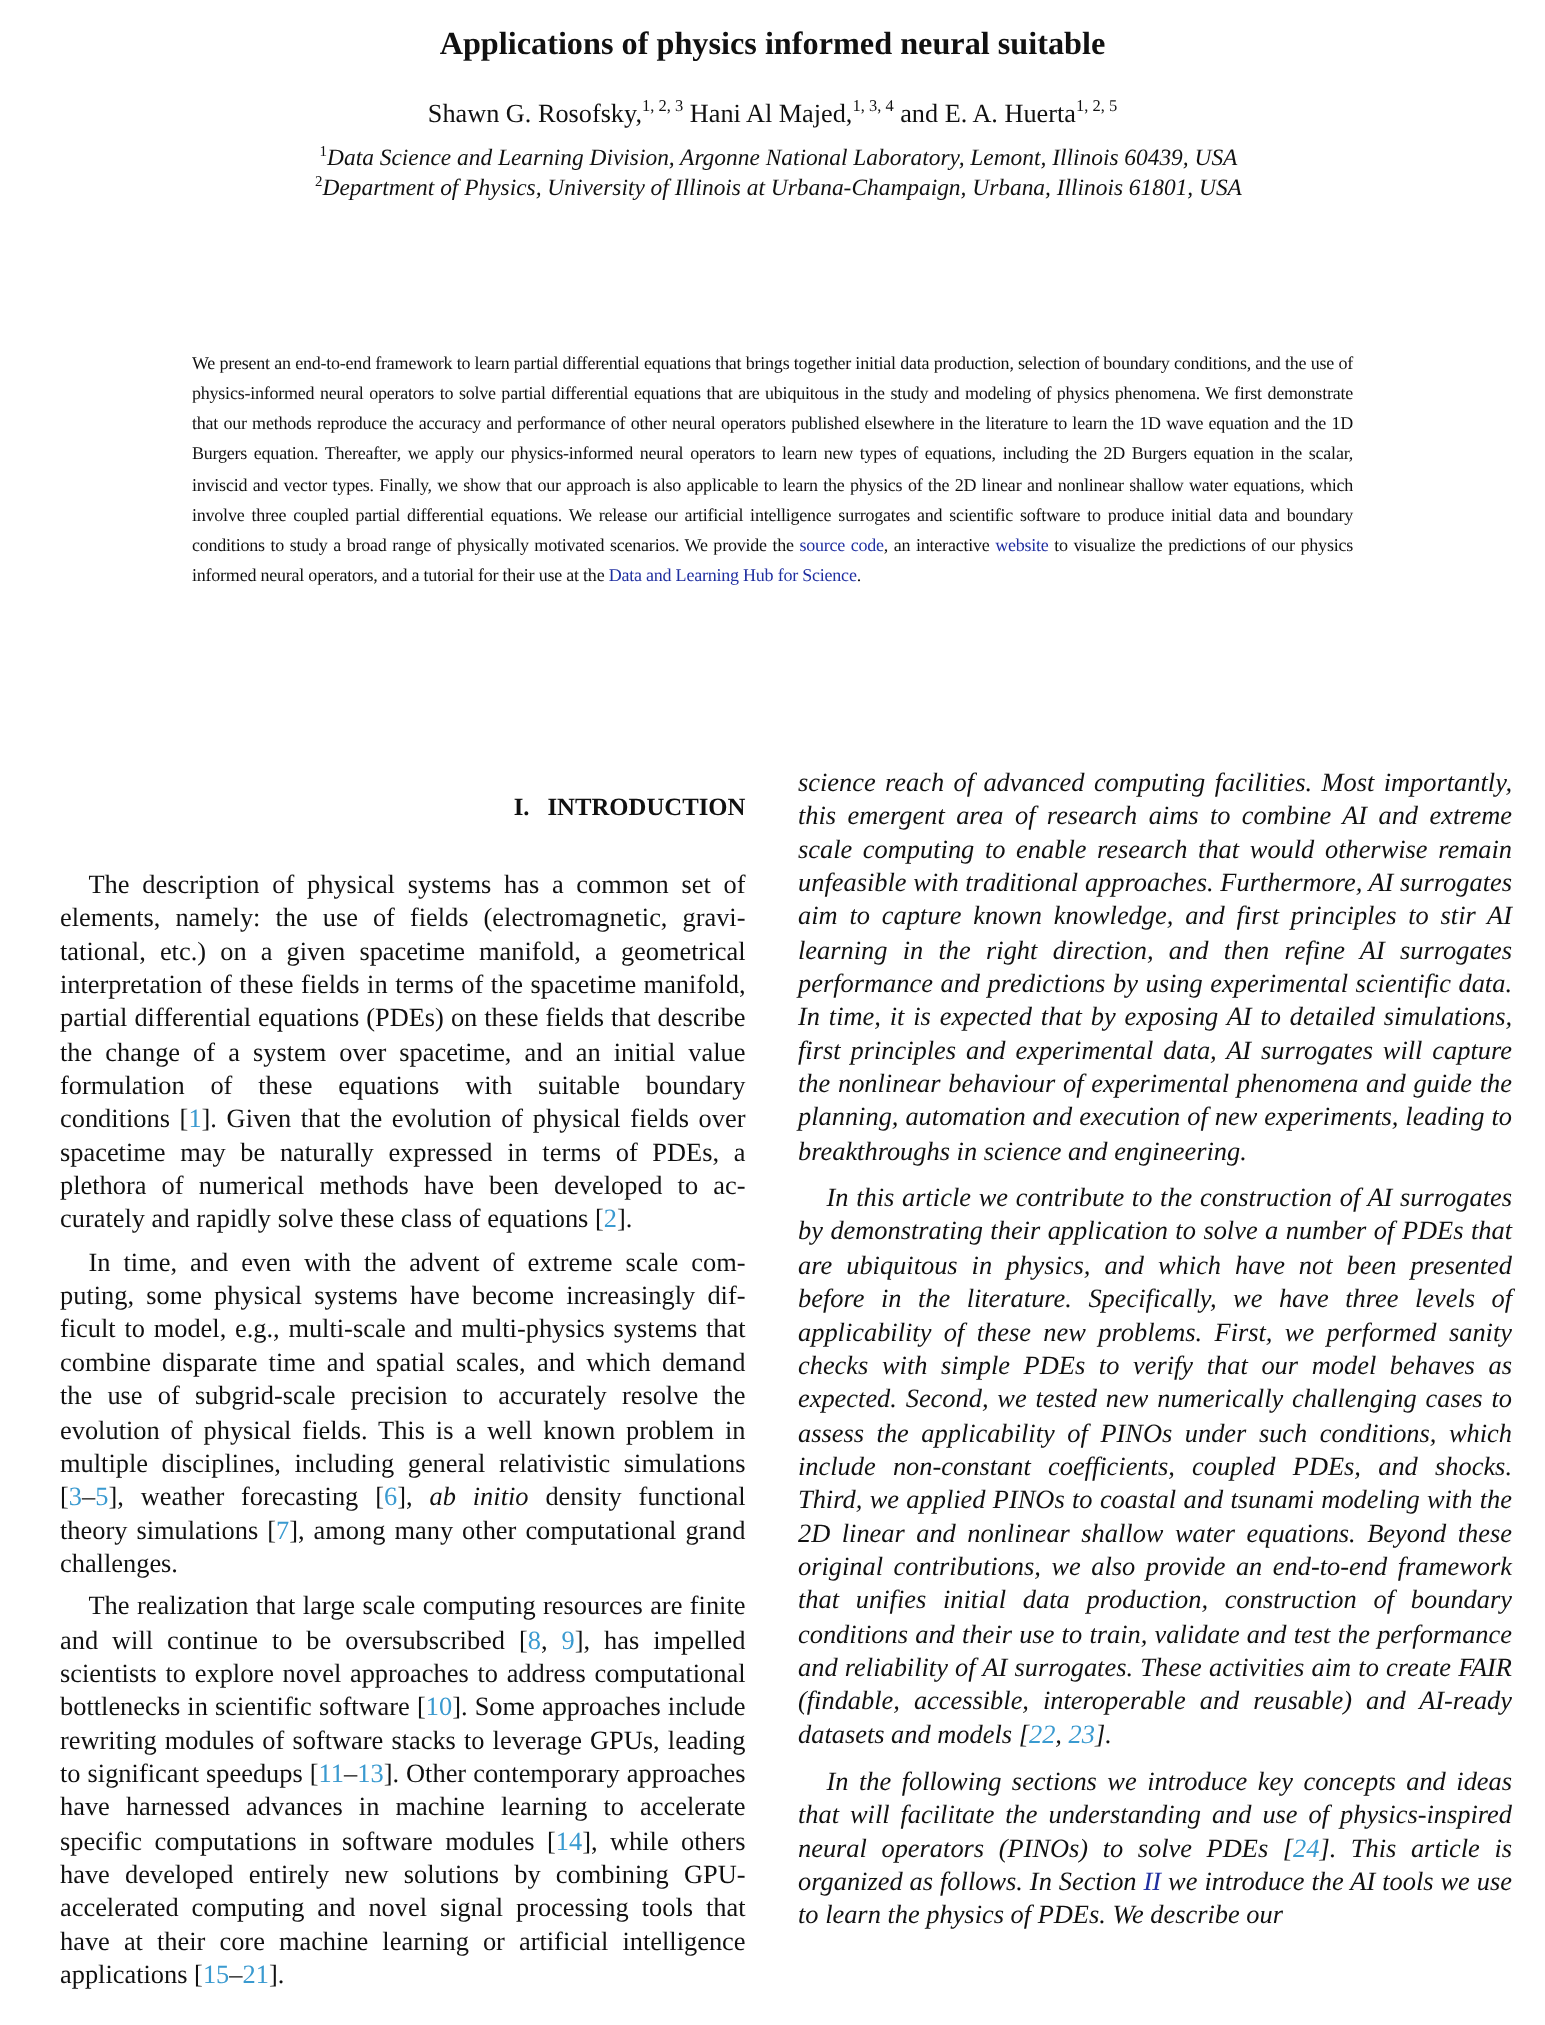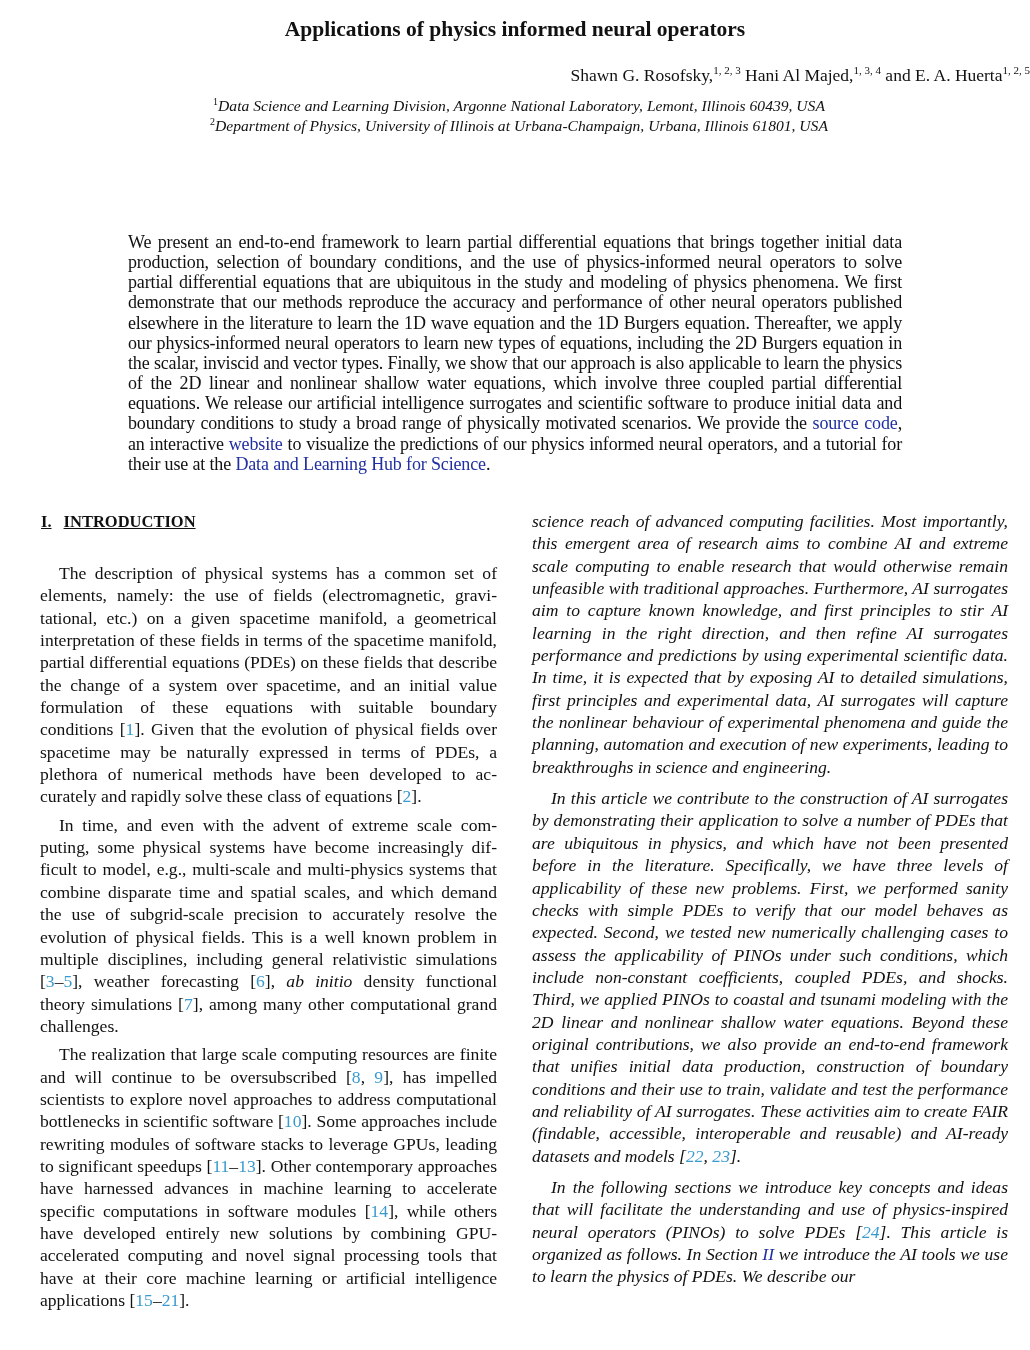--- a/index.html
+++ b/index.html
@@ -8,57 +8,57 @@
     font-family: "Liberation Serif", "DejaVu Serif", serif;
     color: #111111;
     position: relative;
   }
   .title {
     position: absolute; left: 0; top: 17px; width: 1030px;
     text-align: center; font-weight: bold; font-size: 21.5px;
   }
   .authors {
     position: absolute; left: 0; top: 65px; width: 1030px;
-    text-align: right; font-size: 17.5px;
+    text-align: center; font-size: 17.5px;
   }
   .authors sup { font-size: 11px; vertical-align: 7px; line-height: 0; }
   .affils {
     position: absolute; left: 4px; top: 96px; width: 1030px;
     text-align: center; font-style: italic; font-size: 15.6px; line-height: 20.3px;
   }
   .affils sup { font-size: 10px; font-style: normal; vertical-align: 6px; line-height: 0; }
   .abstract {
     position: absolute; left: 128px; top: 232px; width: 774px;
-    font-size: 18px; line-height: 20.15px; text-align: justify;
+    font-size: 12px; line-height: 20.15px; text-align: justify;
     letter-spacing: -0.15px;
   }
   .link-dark { color: #1f2ea0; text-decoration: none; }
   .cite { color: #3a9ad0; text-decoration: none; }
   .col {
     position: absolute; top: 510px; width: 456px;
     font-size: 17.6px; line-height: 22.35px; text-align: justify;
     hyphens: manual;
   }
   .col-left { left: 41px; width: 456px; }
   .col-right { left: 532px; width: 476px; font-style: italic; }
   .section-heading {
-    text-align: left; font-weight: bold; font-size: 16.5px;
-    margin: 2px 0 30px 0; line-height: 20px; text-decoration: underline;
+    text-align: right; font-weight: bold; font-size: 16.5px;
+    margin: 18px 0 30px 0; line-height: 20px;
   }
   .section-heading .num { margin-right: 12px; }
   p { margin: 0; }
   .para { text-indent: 0; }
   .col-left .para { margin-left: -1px; }
   .col-left .gap, .col-right .gap { margin-top: 6px; }
   .col-right .gap-lg { margin-top: 9px; }
 </style>
 </head>
 <body>
 
-<div class="title">Applications of physics informed neural operators</div>
+<div class="title">Applications of physics informed neural suitable</div>
 
 <div class="authors">
   <span>Shawn G. Rosofsky,</span><sup>1, 2, 3</sup>
   <span>Hani Al Majed,</span><sup>1, 3, 4</sup>
   <span>and</span>
   <span>E. A. Huerta</span><sup>1, 2, 5</sup>
 </div>
 
 <div class="affils">
   <div><sup>1</sup><span>Data Science and Learning Division, Argonne National Laboratory, Lemont, Illinois 60439, USA</span></div>

